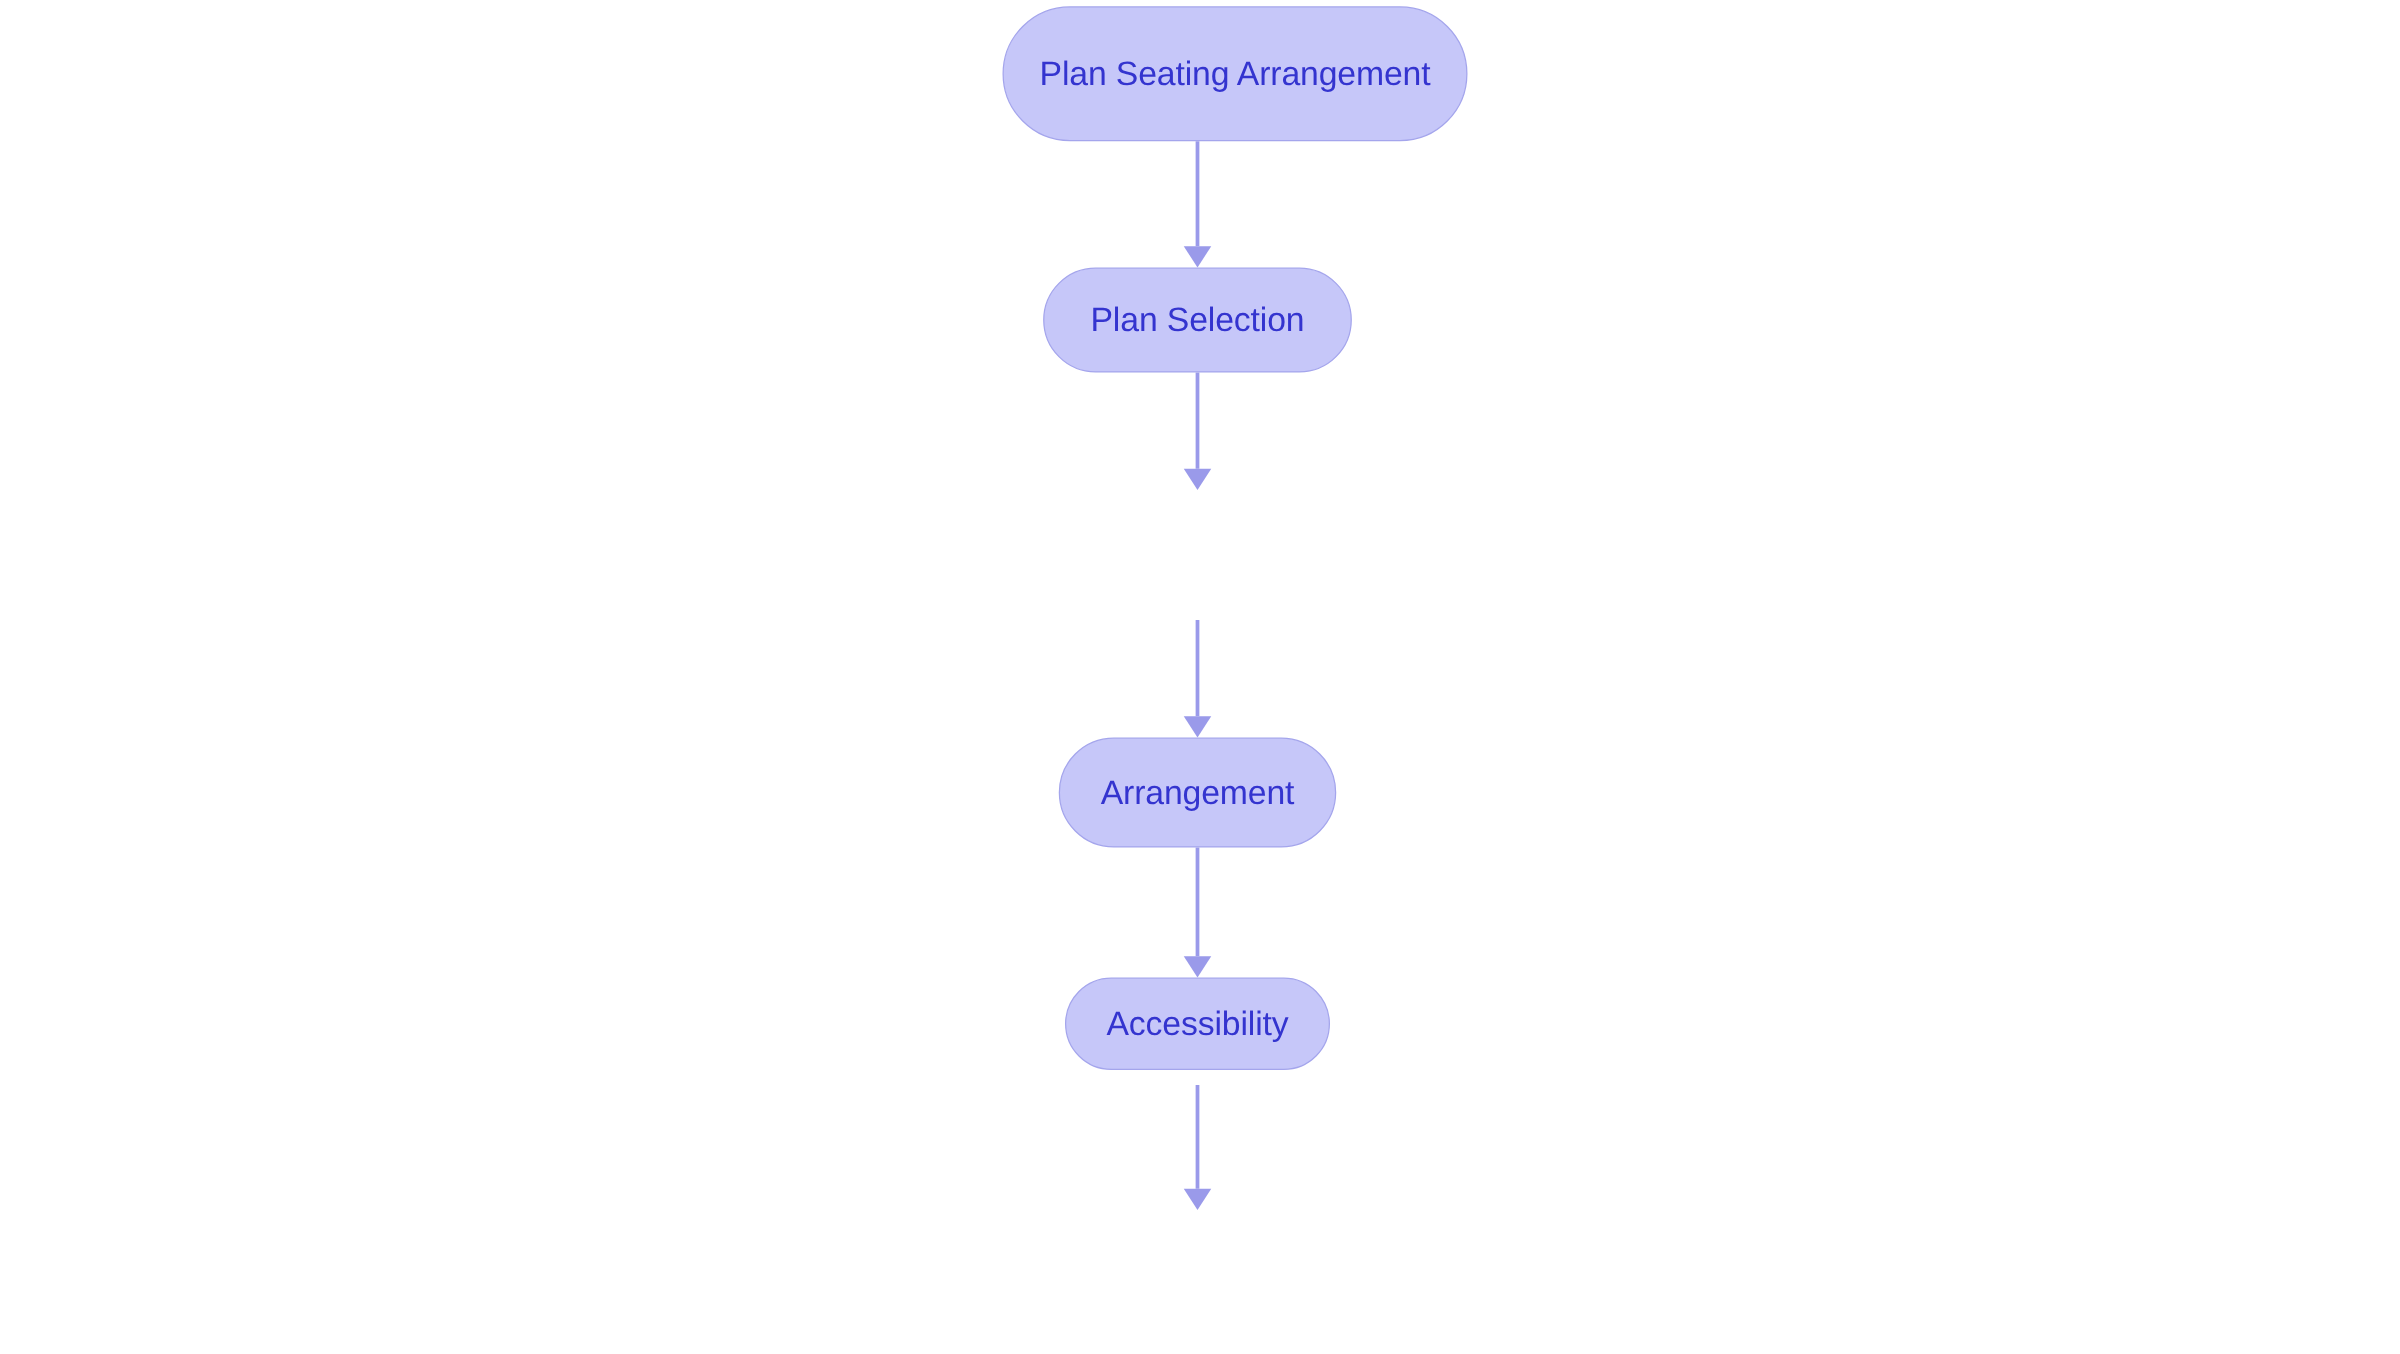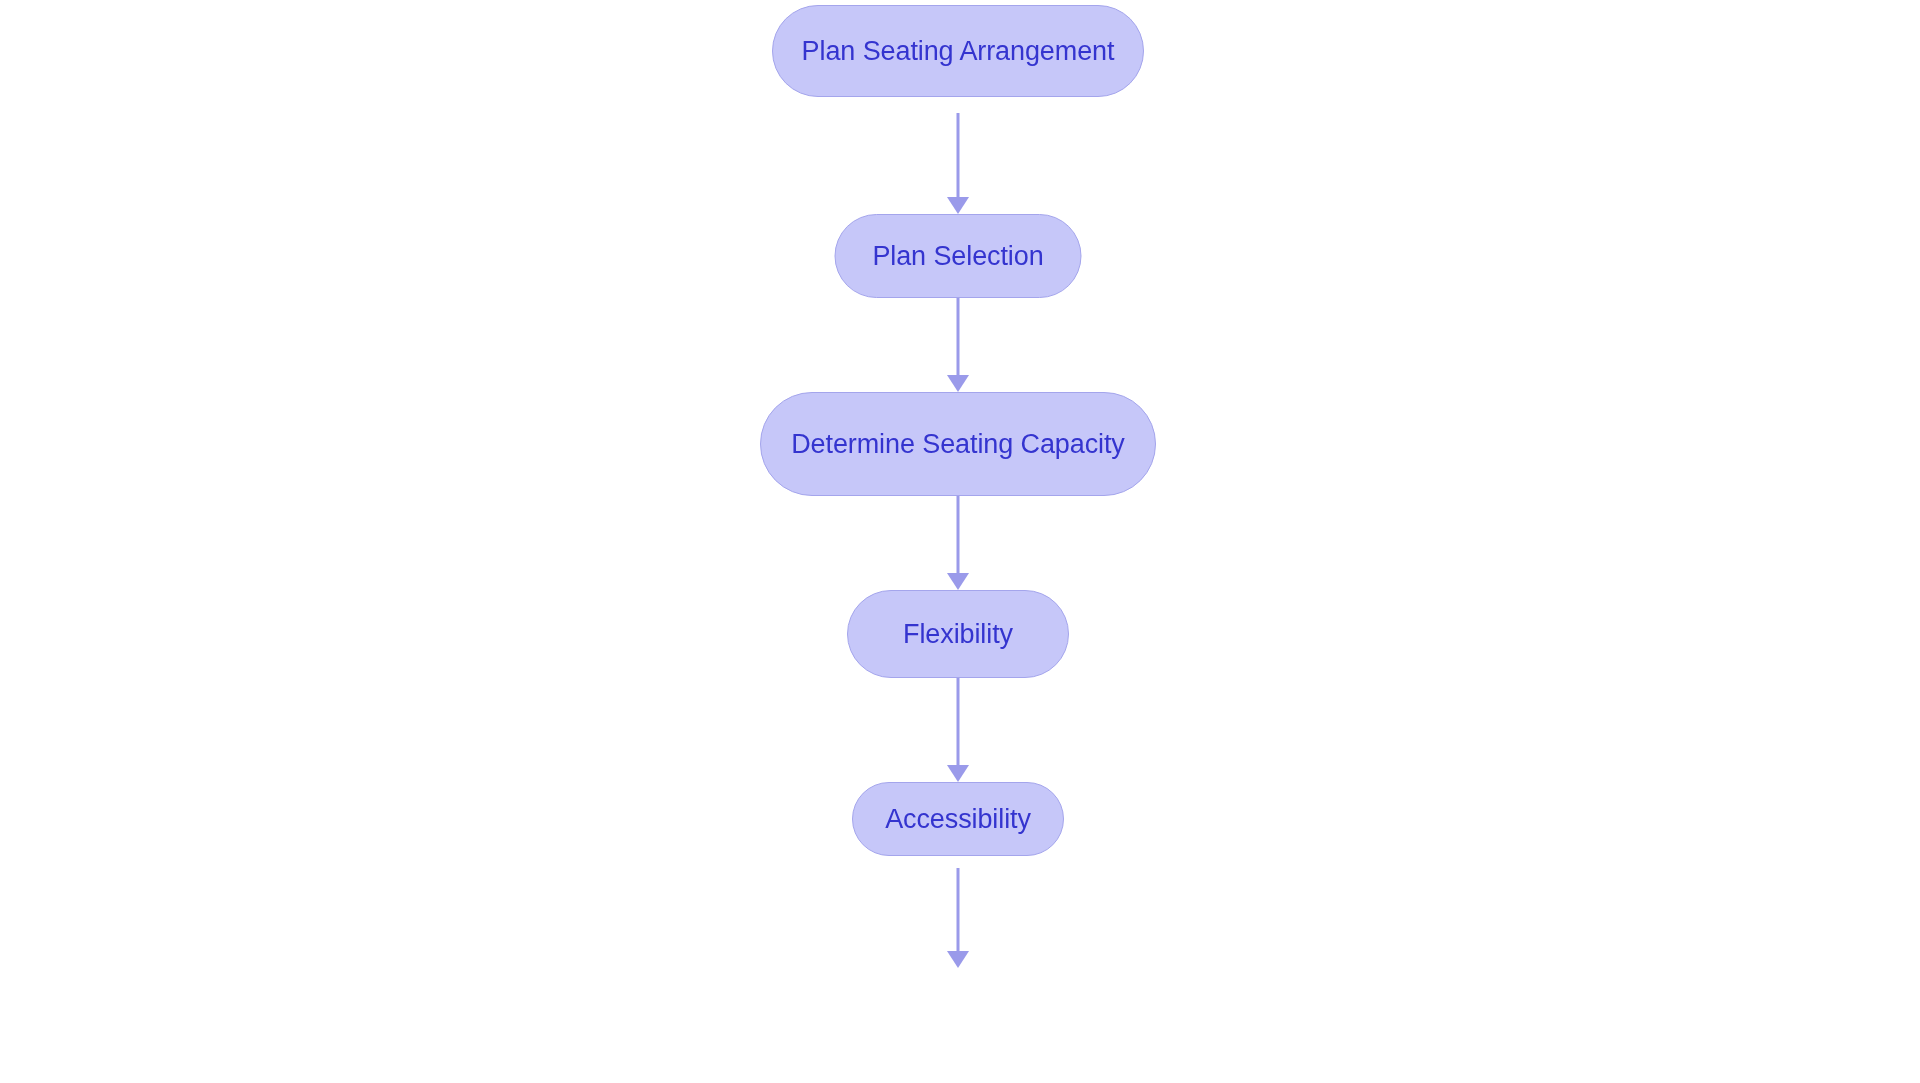--- a/index.html
+++ b/index.html
@@ -94,34 +94,31 @@
   <div class="flow-edge" style="left:958px; top:678px; width:40px; height:104px;">
     <div class="edge-line" style="height:87px;"></div>
     <div class="edge-arrow"></div>
   </div>
 
   <div class="flow-edge" style="left:958px; top:868px; width:40px; height:100px;">
     <div class="edge-line" style="height:83px;"></div>
     <div class="edge-arrow"></div>
   </div>
 
-  <div class="flow-node" style="left:958px; top:5px; width:372px; height:92px;">
+  <div class="flow-node" style="left:988px; top:5px; width:372px; height:108px;">
     <span class="flow-node-label">Plan Seating Arrangement</span>
   </div>
 
   <div class="flow-node" style="left:958px; top:214px; width:247px; height:84px;">
     <span class="flow-node-label">Plan Selection</span>
   </div>
 
-  <div class="flow-node" style="left:958px; top:392px; width:396px; height:104px;">
-    <span class="flow-node-label">Determine Seating Capacity</span>
-  </div>
 
   <div class="flow-node" style="left:958px; top:590px; width:222px; height:88px;">
-    <span class="flow-node-label">Flexibility</span>
+    <span class="flow-node-label">Arrangement</span>
   </div>
 
   <div class="flow-node" style="left:958px; top:782px; width:212px; height:74px;">
     <span class="flow-node-label">Accessibility</span>
   </div>
 
 
 </div>
 
 </body></html>

